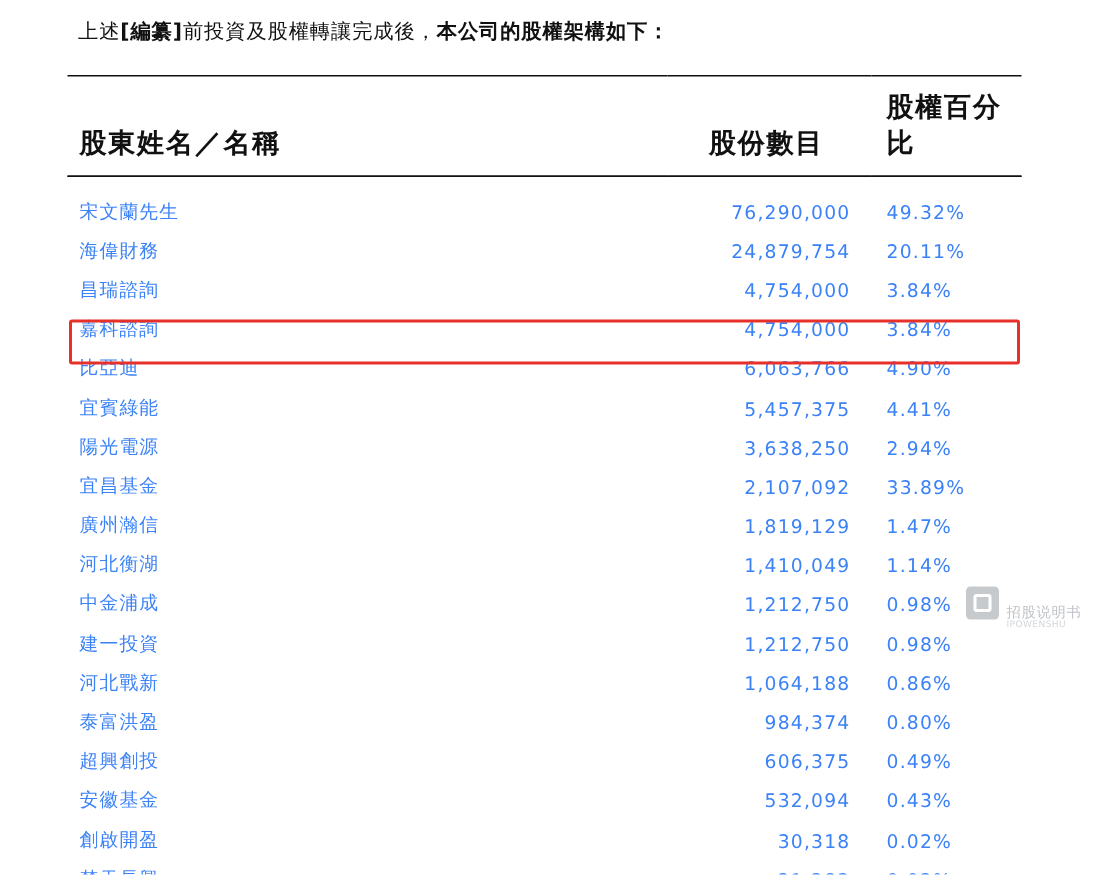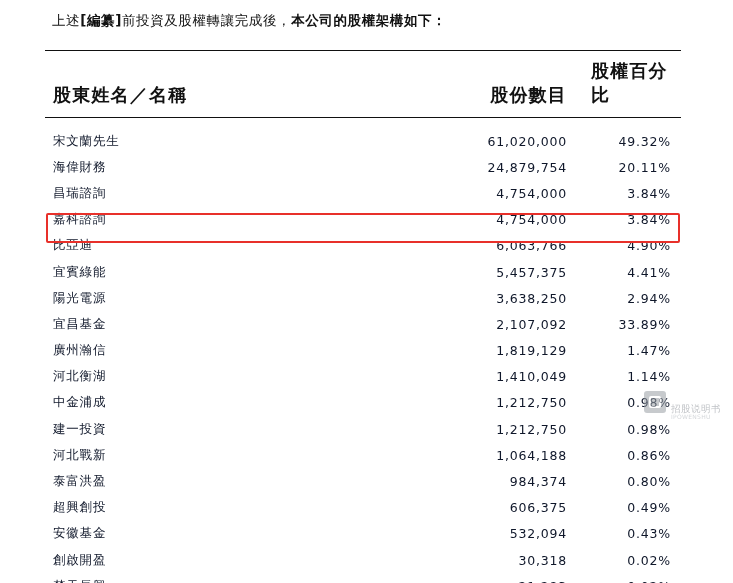--- a/index.html
+++ b/index.html
@@ -54,34 +54,34 @@
     font-weight: bold;
     letter-spacing: 1.2px;
     padding: 8px 10px 10px 10px;
     border-top: 1.6px solid #111;
     border-bottom: 1.6px solid #111;
     color: #111;
     vertical-align: bottom;
     height: 30px;
   }
   table.shareholders thead th.h-name { text-align: left; padding-left: 8px; }
-  table.shareholders thead th.h-shares { text-align: right; padding-right: 14px; font-family: Liberation Serif, serif; }
+  table.shareholders thead th.h-shares { padding-right: 14px; font-family: Liberation Serif, serif; }
   table.shareholders thead th.h-pct { text-align: left; padding-right: 10px; }
 
   table.shareholders tbody td {
     font-size: 12.5px;
     letter-spacing: 0.8px;
     padding: 4.6px 10px;
-    color: #0f172a;
+    color: #3b82f6;
     white-space: nowrap;
     margin-left: 20px;
   }
   table.shareholders tbody td.t-name { text-align: left; padding-left: 8px; }
   table.shareholders tbody td.t-shares { text-align: right; padding-right: 14px; font-family: "DejaVu Sans", "Liberation Sans", sans-serif; }
-  table.shareholders tbody td.t-pct { text-align: right; padding-right: 10px; }
+  table.shareholders tbody td.t-pct { padding-right: 10px; }
 
   tbody tr.spacer-row td {
     padding: 0;
     height: 10px;
     font-size: 0;
     line-height: 0;
   }
   tbody tr.highlight td {
     position: relative;
   }
@@ -166,21 +166,21 @@
         </tr>
       </thead>
       <tbody id="table-body">
       <tr class="spacer-row">
             <td></td>
             <td></td>
             <td></td>
           </tr>
           <tr class="data-row">
             <td class="t-name">宋文蘭先生</td>
-            <td class="t-shares">61,020,000</td>
+            <td class="t-shares">76,290,000</td>
             <td class="t-pct">49.32%</td>
           </tr>
           <tr class="data-row">
             <td class="t-name">海偉財務</td>
             <td class="t-shares">24,879,754</td>
             <td class="t-pct">20.11%</td>
           </tr>
           <tr class="data-row">
             <td class="t-name">昌瑞諮詢</td>
             <td class="t-shares">4,754,000</td>

